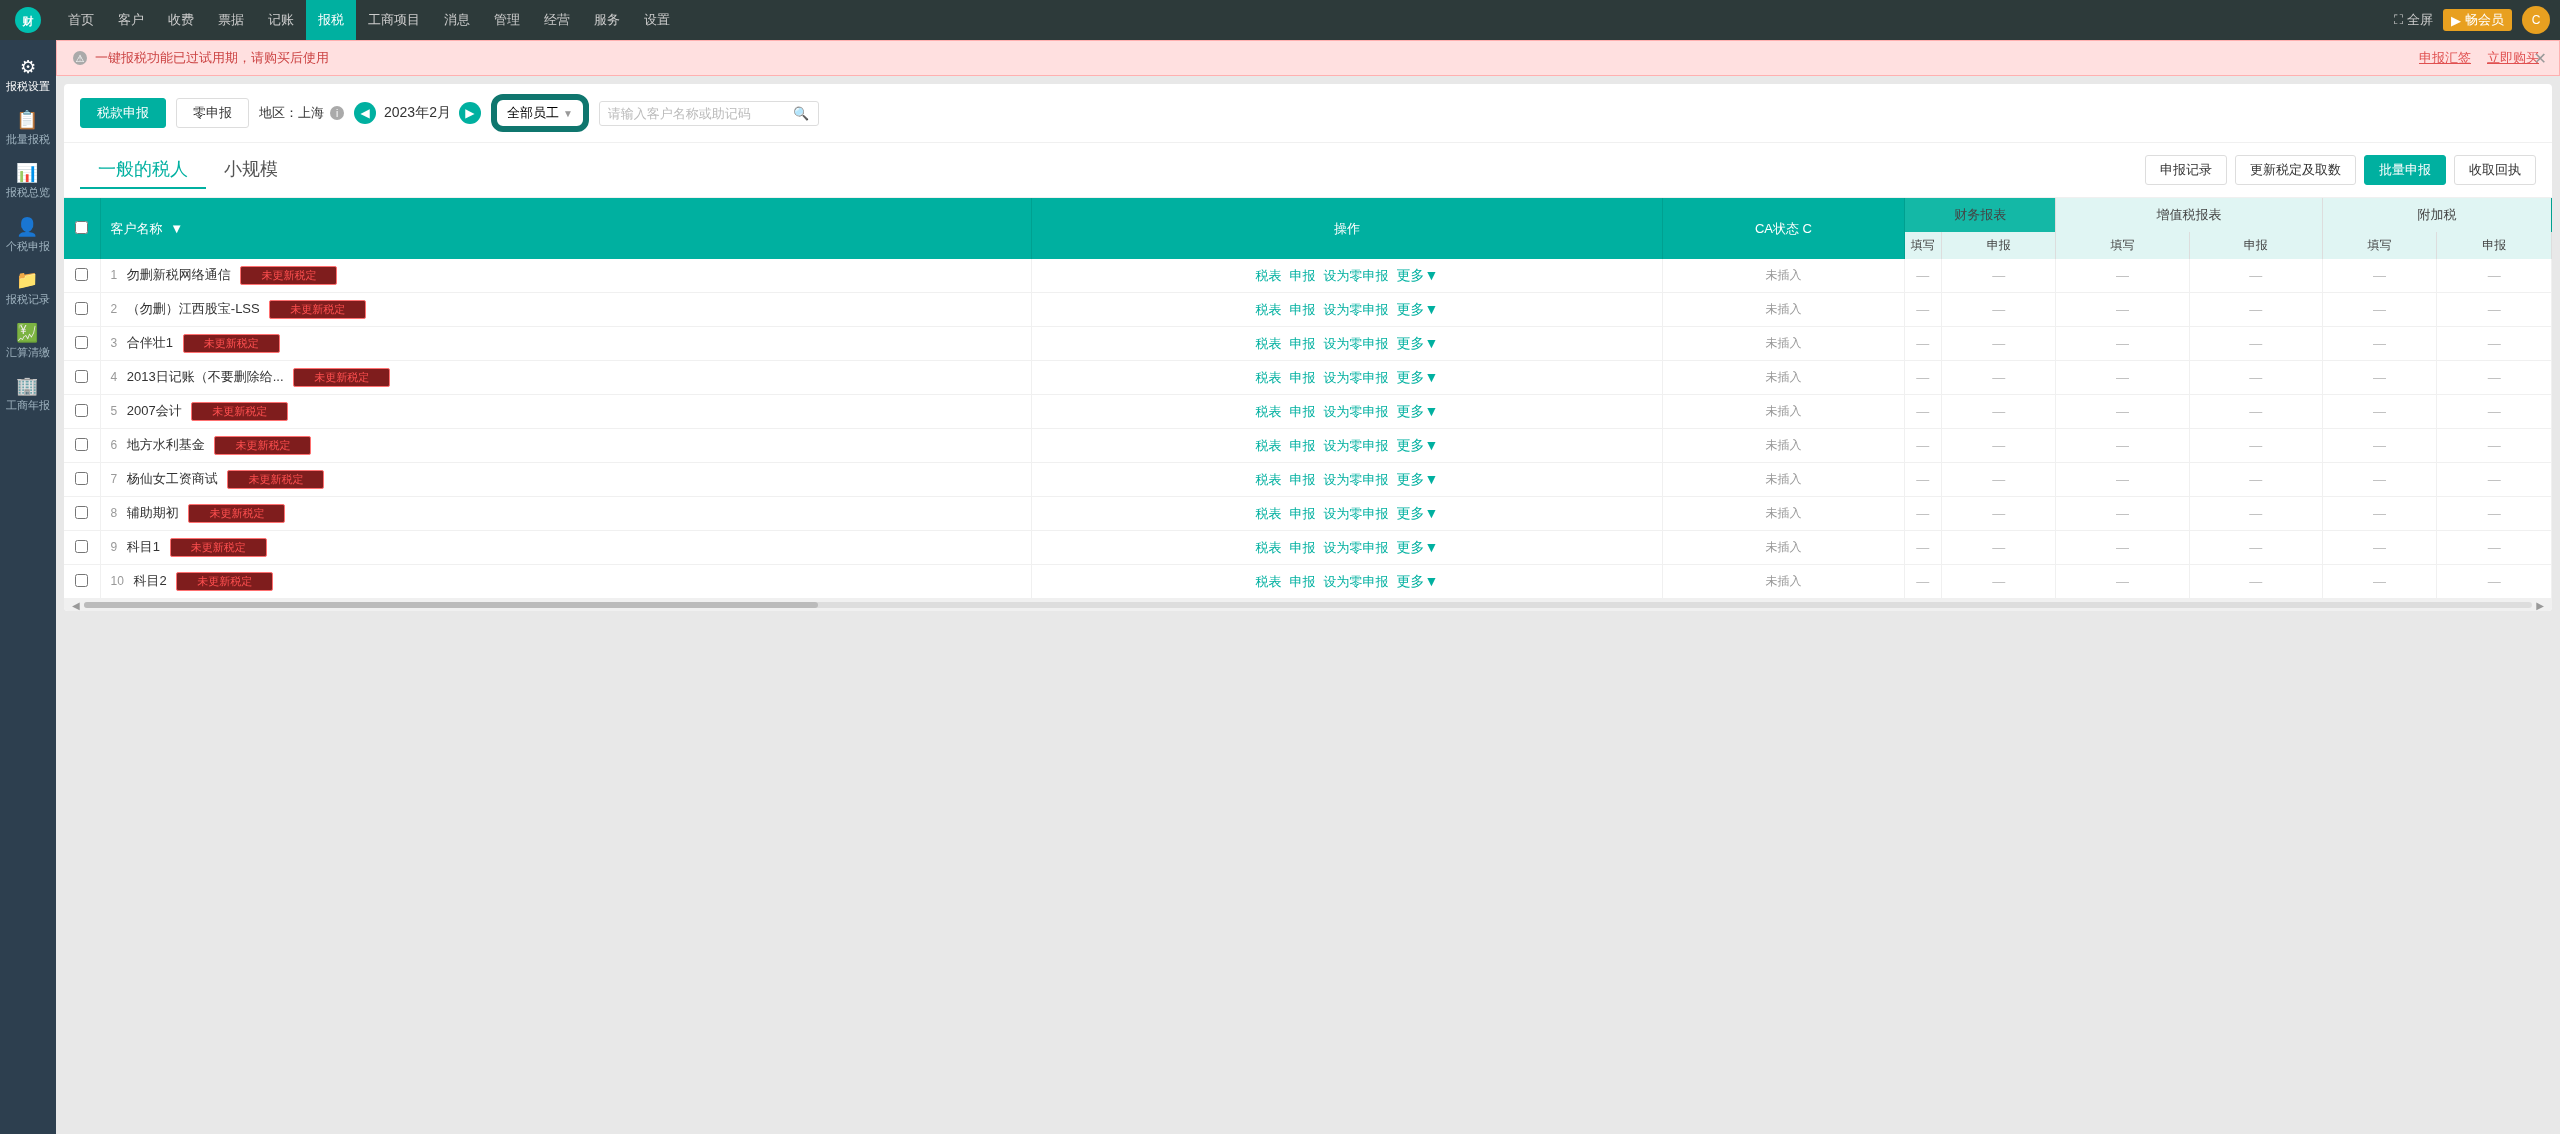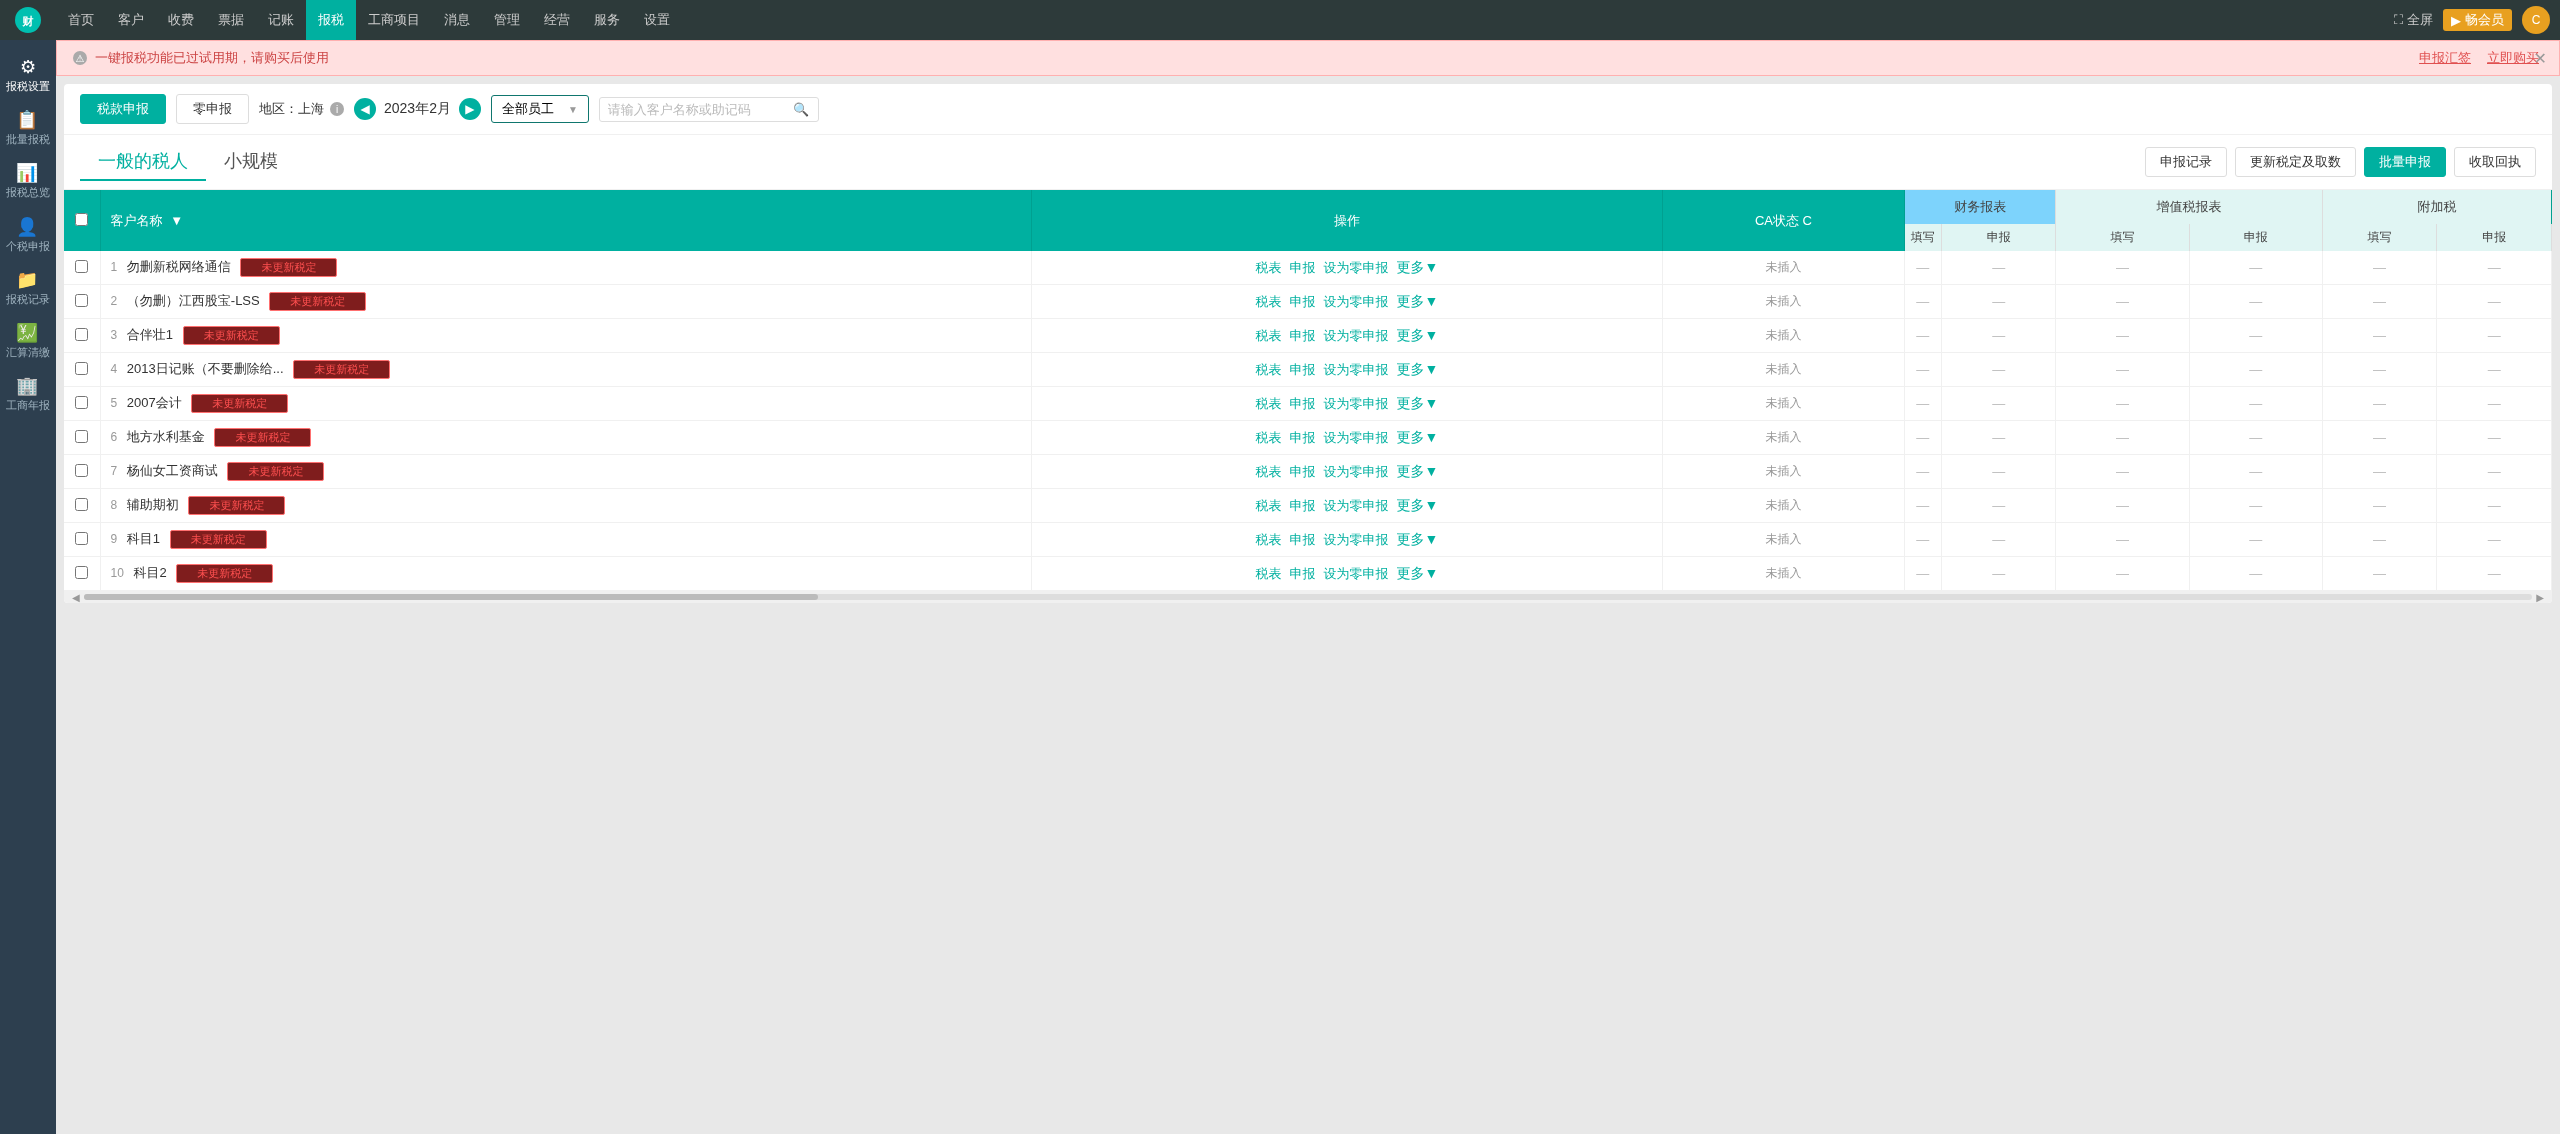--- a/index.html
+++ b/index.html
@@ -204,24 +204,24 @@
       align-items: center;
       justify-content: center;
       cursor: pointer;
       font-size: 12px;
     }
     .date-text { font-size: 14px; color: #333; }
 
     .staff-dropdown {
       display: flex;
       align-items: center;
-      gap: 14px;
-      border: 1px solid #0f766e;
+      gap: 4px;
+      border: 6px solid #0f766e;
       padding: 4px 10px;
-      border-radius: 3px;
+      border-radius: 12px;
       cursor: pointer;
       font-size: 13px;
       background: #fff;
     }
     .staff-dropdown .arrow-down { font-size: 10px; color: #999; }
 
     .search-box {
       display: flex;
       align-items: flex-end;
       border: 1px solid #ddd;
@@ -564,21 +564,21 @@
             <tr>
               <th rowspan="2" style="width:36px;">
                 <input type="checkbox" style="">
               </th>
               <th rowspan="2" class="th-name">
                 <span>客户名称</span>
                 <span style="margin-left:4px; cursor:pointer;">▼</span>
               </th>
               <th rowspan="2" class="th-op">操作</th>
               <th rowspan="2" class="th-ca">CA状态 C</th>
-              <th colspan="2" style="background:#7dd3fc; color:#444; border-right:1px solid #ddd;">财务报表</th>
+              <th colspan="2" style="background:#14b8a6; color:#444; border-right:1px solid #ddd;">财务报表</th>
               <th colspan="2" style="background:#e0f5f3; color:#444; border-right:1px solid #ddd;">增值税报表</th>
               <th colspan="2" style="background:#e0f5f3; color:#444;">附加税</th>
             </tr>
             <tr>
               <th class="th-sub">填写</th>
               <th class="th-sub">申报</th>
               <th class="th-sub">填写</th>
               <th class="th-sub">申报</th>
               <th class="th-sub">填写</th>
               <th class="th-sub">申报</th>

